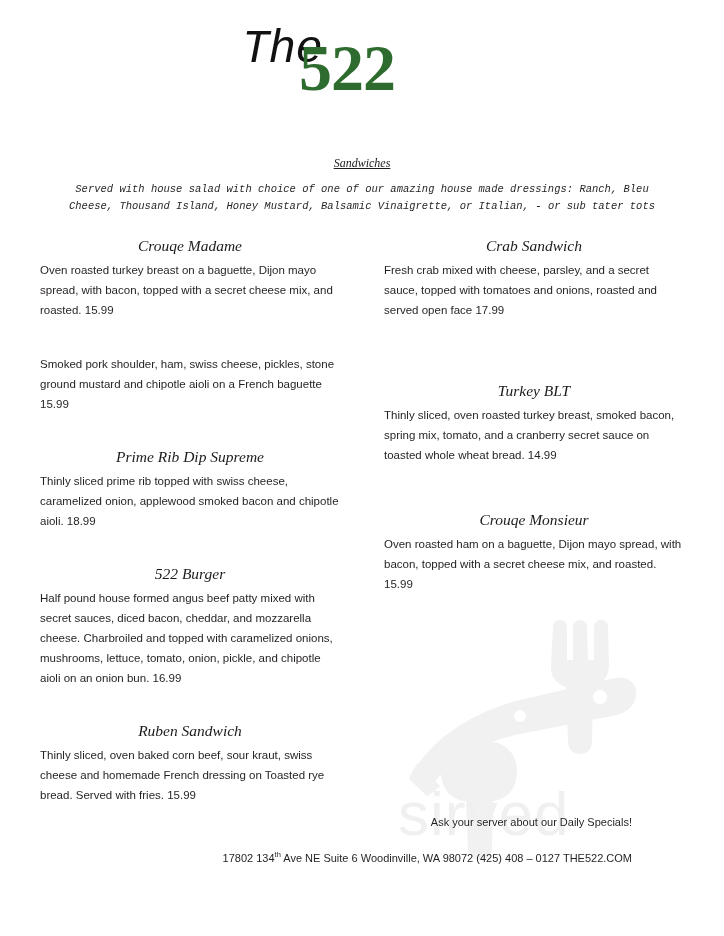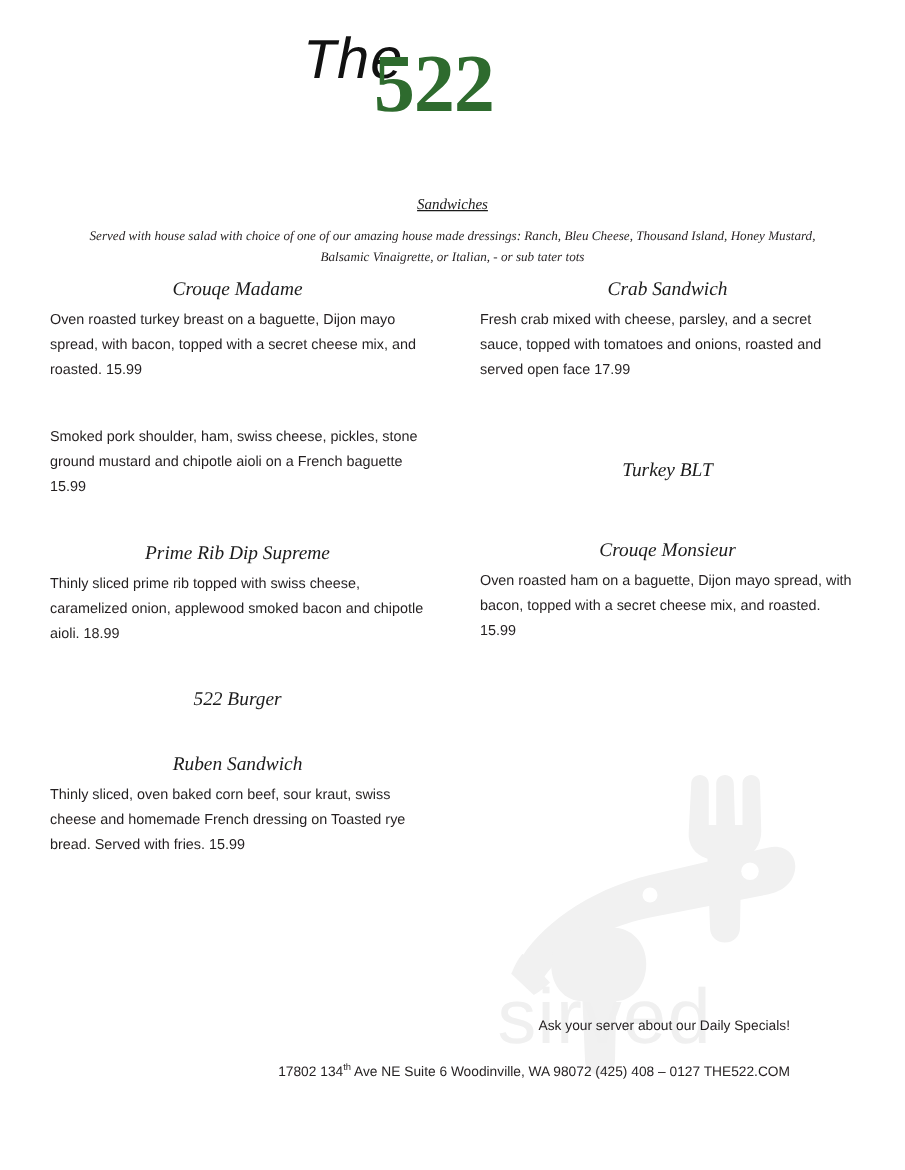--- a/index.html
+++ b/index.html
@@ -83,32 +83,32 @@
     font-family: "Liberation Serif", serif;
     font-style: italic;
     font-size: 12px;
     color: #1b1b1b;
     text-decoration: underline;
     margin-top: 44px;
     margin-bottom: 10px;
   }
   .section-desc {
     text-align: center;
-    font-family: Liberation Serif, serif;
+    font-family: Liberation Mono, monospace;
     font-style: italic;
     font-size: 10.5px;
     line-height: 17px;
     color: #231f20;
     margin: 0 26px 6px 26px;
   }
 
   
   .columns {
     display: flex;
-    margin-top: 8px;
+    margin-top: 22px;
   }
   .col {
     width: 50%;
     box-sizing: border-box;
   }
   .col-left  { padding-right: 22px; }
   .col-right { padding-left: 22px; }
 
   .item { margin-bottom: 18px; }
   .item-name {
@@ -204,20 +204,21 @@
 
       <div class="item">
         <div class="item-name">Prime Rib Dip Supreme</div>
         <div class="item-desc">Thinly sliced prime rib topped with swiss cheese, caramelized onion, applewood smoked bacon and chipotle aioli.  18.99</div>
       </div>
 
       <div class="spacer-16"></div>
 
       <div class="item">
         <div class="item-name">522 Burger</div>
+        <div class="item-desc">Half pound house formed angus beef patty mixed with secret sauces, diced bacon, cheddar, and mozzarella cheese. Charbroiled and topped with caramelized onions, mushrooms, lettuce, tomato, onion, pickle, and chipotle aioli on an onion bun.  16.99</div>
       </div>
 
       <div class="spacer-16"></div>
 
       <div class="item">
         <div class="item-name">Ruben Sandwich</div>
         <div class="item-desc">Thinly sliced, oven baked corn beef, sour kraut, swiss cheese and homemade French dressing on Toasted rye bread. Served with fries.  15.99</div>
       </div>
 
     </div>
@@ -229,20 +230,21 @@
         <div class="item-desc">Fresh crab mixed with cheese, parsley, and a secret sauce, topped with tomatoes and onions, roasted and served open face  17.99</div>
       </div>
 
       <div class="spacer-16"></div>
 
 
       <div class="spacer-28"></div>
 
       <div class="item">
         <div class="item-name">Turkey BLT</div>
+        <div class="item-desc">Thinly sliced, oven roasted turkey breast, smoked bacon, spring mix, tomato, and a cranberry secret sauce on toasted whole wheat bread. 14.99</div>
       </div>
 
       <div class="spacer-28"></div>
 
       <div class="item">
         <div class="item-name">Crouqe Monsieur</div>
         <div class="item-desc">Oven roasted ham on a baguette, Dijon mayo spread, with bacon, topped with a secret cheese mix, and roasted. 15.99</div>
       </div>
 
     </div>

